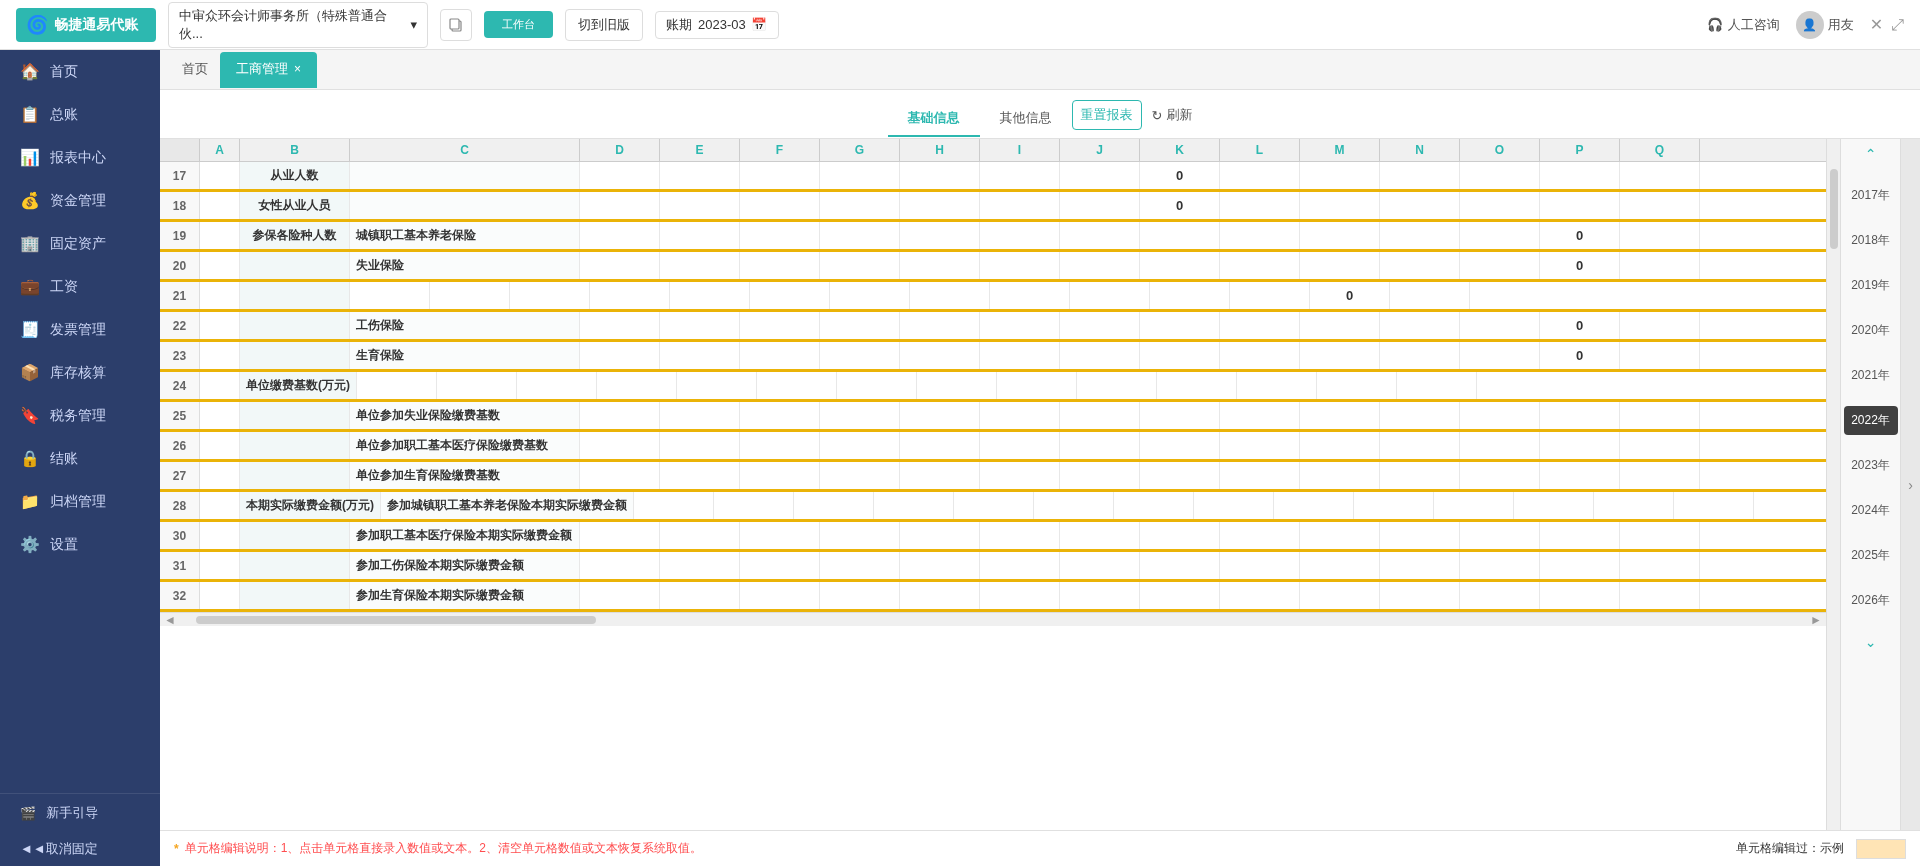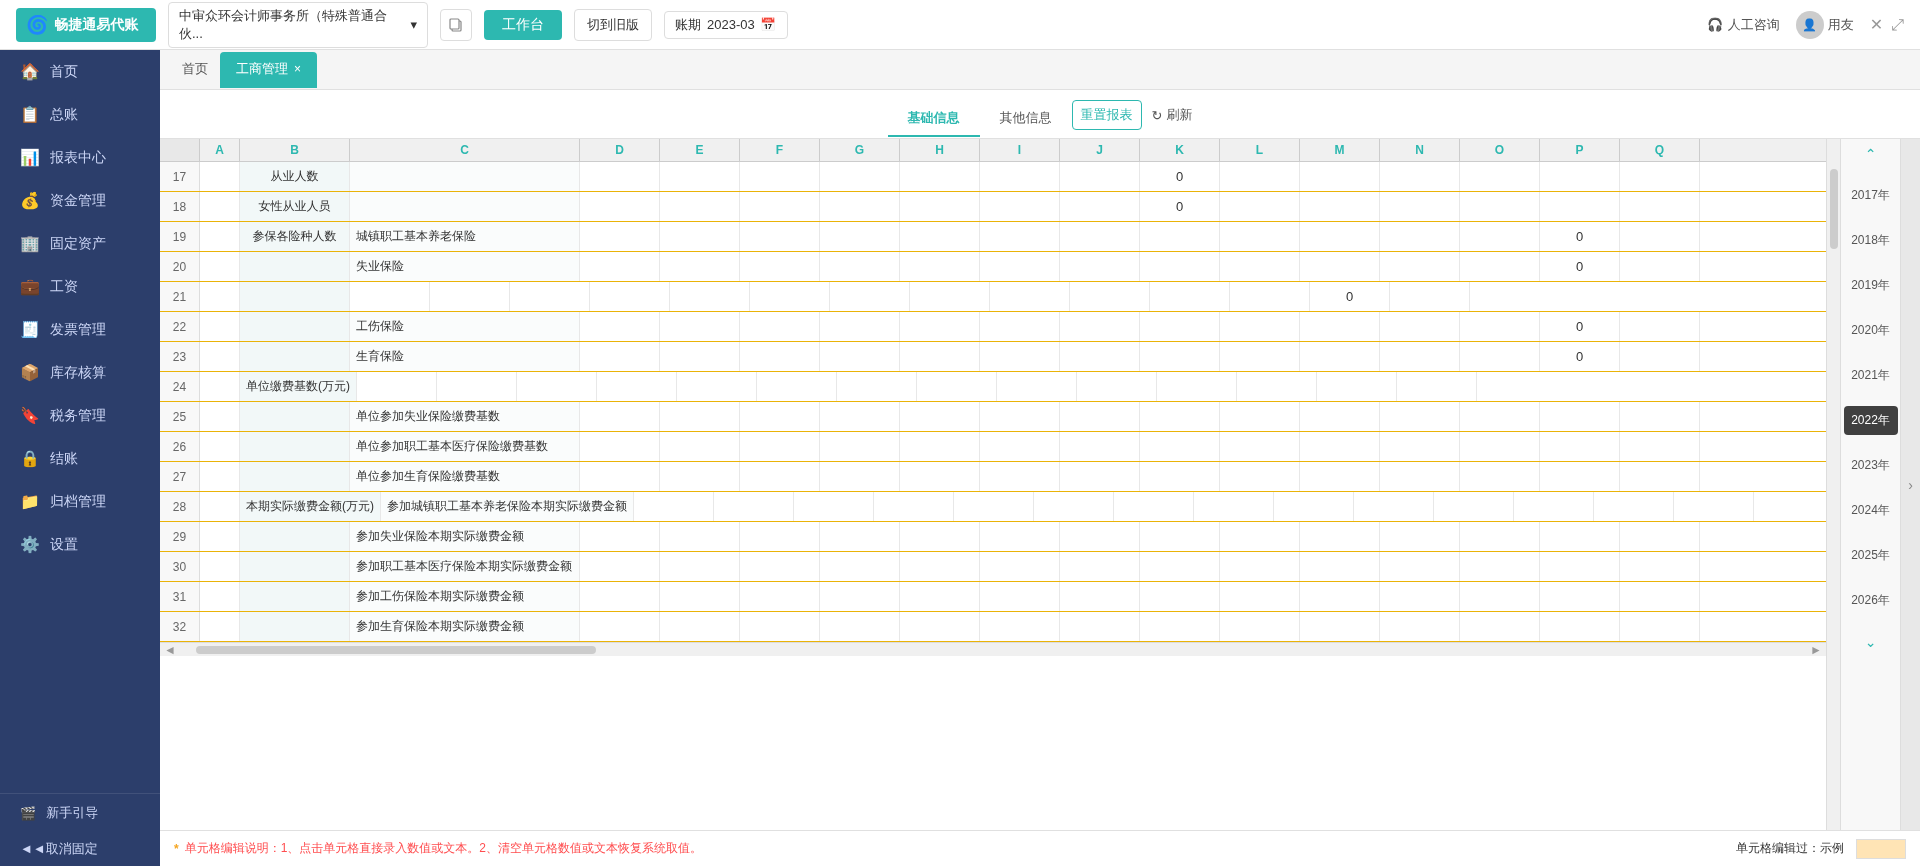--- a/index.html
+++ b/index.html
@@ -17,21 +17,21 @@
       font-size: 14px; font-weight: bold; min-width: 140px;
     }
     .logo-icon { font-size: 18px; }
     .company-selector {
       display: flex; align-items: center; gap: 4px;
       border: 1px solid #ddd; border-radius: 4px; padding: 4px 10px;
       background: #fff; cursor: pointer; font-size: 13px; max-width: 260px;
     }
     .workbench-btn {
       background: #2db8b0; color: #fff; border: none; border-radius: 4px;
-      padding: 6px 18px; font-size: 14px; cursor: pointer;
+      padding: 6px 18px; font-size: 11px; cursor: pointer;
     }
     .old-version-btn {
       border: 1px solid #ddd; background: #fff; border-radius: 4px;
       padding: 6px 12px; font-size: 13px; cursor: pointer; color: #333;
     }
     .period-area {
       display: flex; align-items: center; gap: 6px;
       border: 1px solid #ddd; border-radius: 4px; padding: 4px 10px;
       background: #fff;
     }
@@ -152,21 +152,21 @@
     .col-header.col-k { min-width: 80px; }
     .col-header.col-l { min-width: 80px; }
     .col-header.col-m { min-width: 80px; }
     .col-header.col-n { min-width: 80px; }
     .col-header.col-o { min-width: 80px; }
     .col-header.col-p { min-width: 80px; }
     .col-header.col-q { min-width: 80px; }
 
     
     .sheet-row {
-      display: flex; border-bottom: 1px solid #eab308; min-height: 30px;
+      display: flex; border-bottom: 3px solid #eab308; min-height: 30px; font-weight: bold;
     }
     .cell-row-num {
       min-width: 40px; max-width: 40px; text-align: center;
       font-size: 12px; color: #666; border-right: 1px solid #ddd;
       display: flex; align-items: center; justify-content: center;
       background: #f8f8f8;
     }
     .cell {
       min-width: 80px; border-right: 1px solid #e8e8e8;
       padding: 4px 6px; font-size: 13px;
@@ -652,40 +652,20 @@
                 <div class="cell col-j"></div>
                 <div class="cell col-k"></div>
                 <div class="cell col-l"></div>
                 <div class="cell col-m"></div>
                 <div class="cell col-n"></div>
                 <div class="cell col-o"></div>
                 <div class="cell col-p"></div>
                 <div class="cell col-q"></div>
               </div>
               <div class="sheet-row">
-                <div class="cell-row-num">29</div>
-                <div class="cell col-a"></div>
-                <div class="cell col-b merged-b"></div>
-                <div class="cell col-c">参加失业保险本期实际缴费金额</div>
-                <div class="cell col-d"></div>
-                <div class="cell col-e"></div>
-                <div class="cell col-f"></div>
-                <div class="cell col-g"></div>
-                <div class="cell col-h"></div>
-                <div class="cell col-i"></div>
-                <div class="cell col-j"></div>
-                <div class="cell col-k"></div>
-                <div class="cell col-l"></div>
-                <div class="cell col-m"></div>
-                <div class="cell col-n"></div>
-                <div class="cell col-o"></div>
-                <div class="cell col-p"></div>
-                <div class="cell col-q"></div>
-              </div>
-              <div class="sheet-row">
                 <div class="cell-row-num">30</div>
                 <div class="cell col-a"></div>
                 <div class="cell col-b merged-b"></div>
                 <div class="cell col-c">参加职工基本医疗保险本期实际缴费金额</div>
                 <div class="cell col-d"></div>
                 <div class="cell col-e"></div>
                 <div class="cell col-f"></div>
                 <div class="cell col-g"></div>
                 <div class="cell col-h"></div>
                 <div class="cell col-i"></div>

